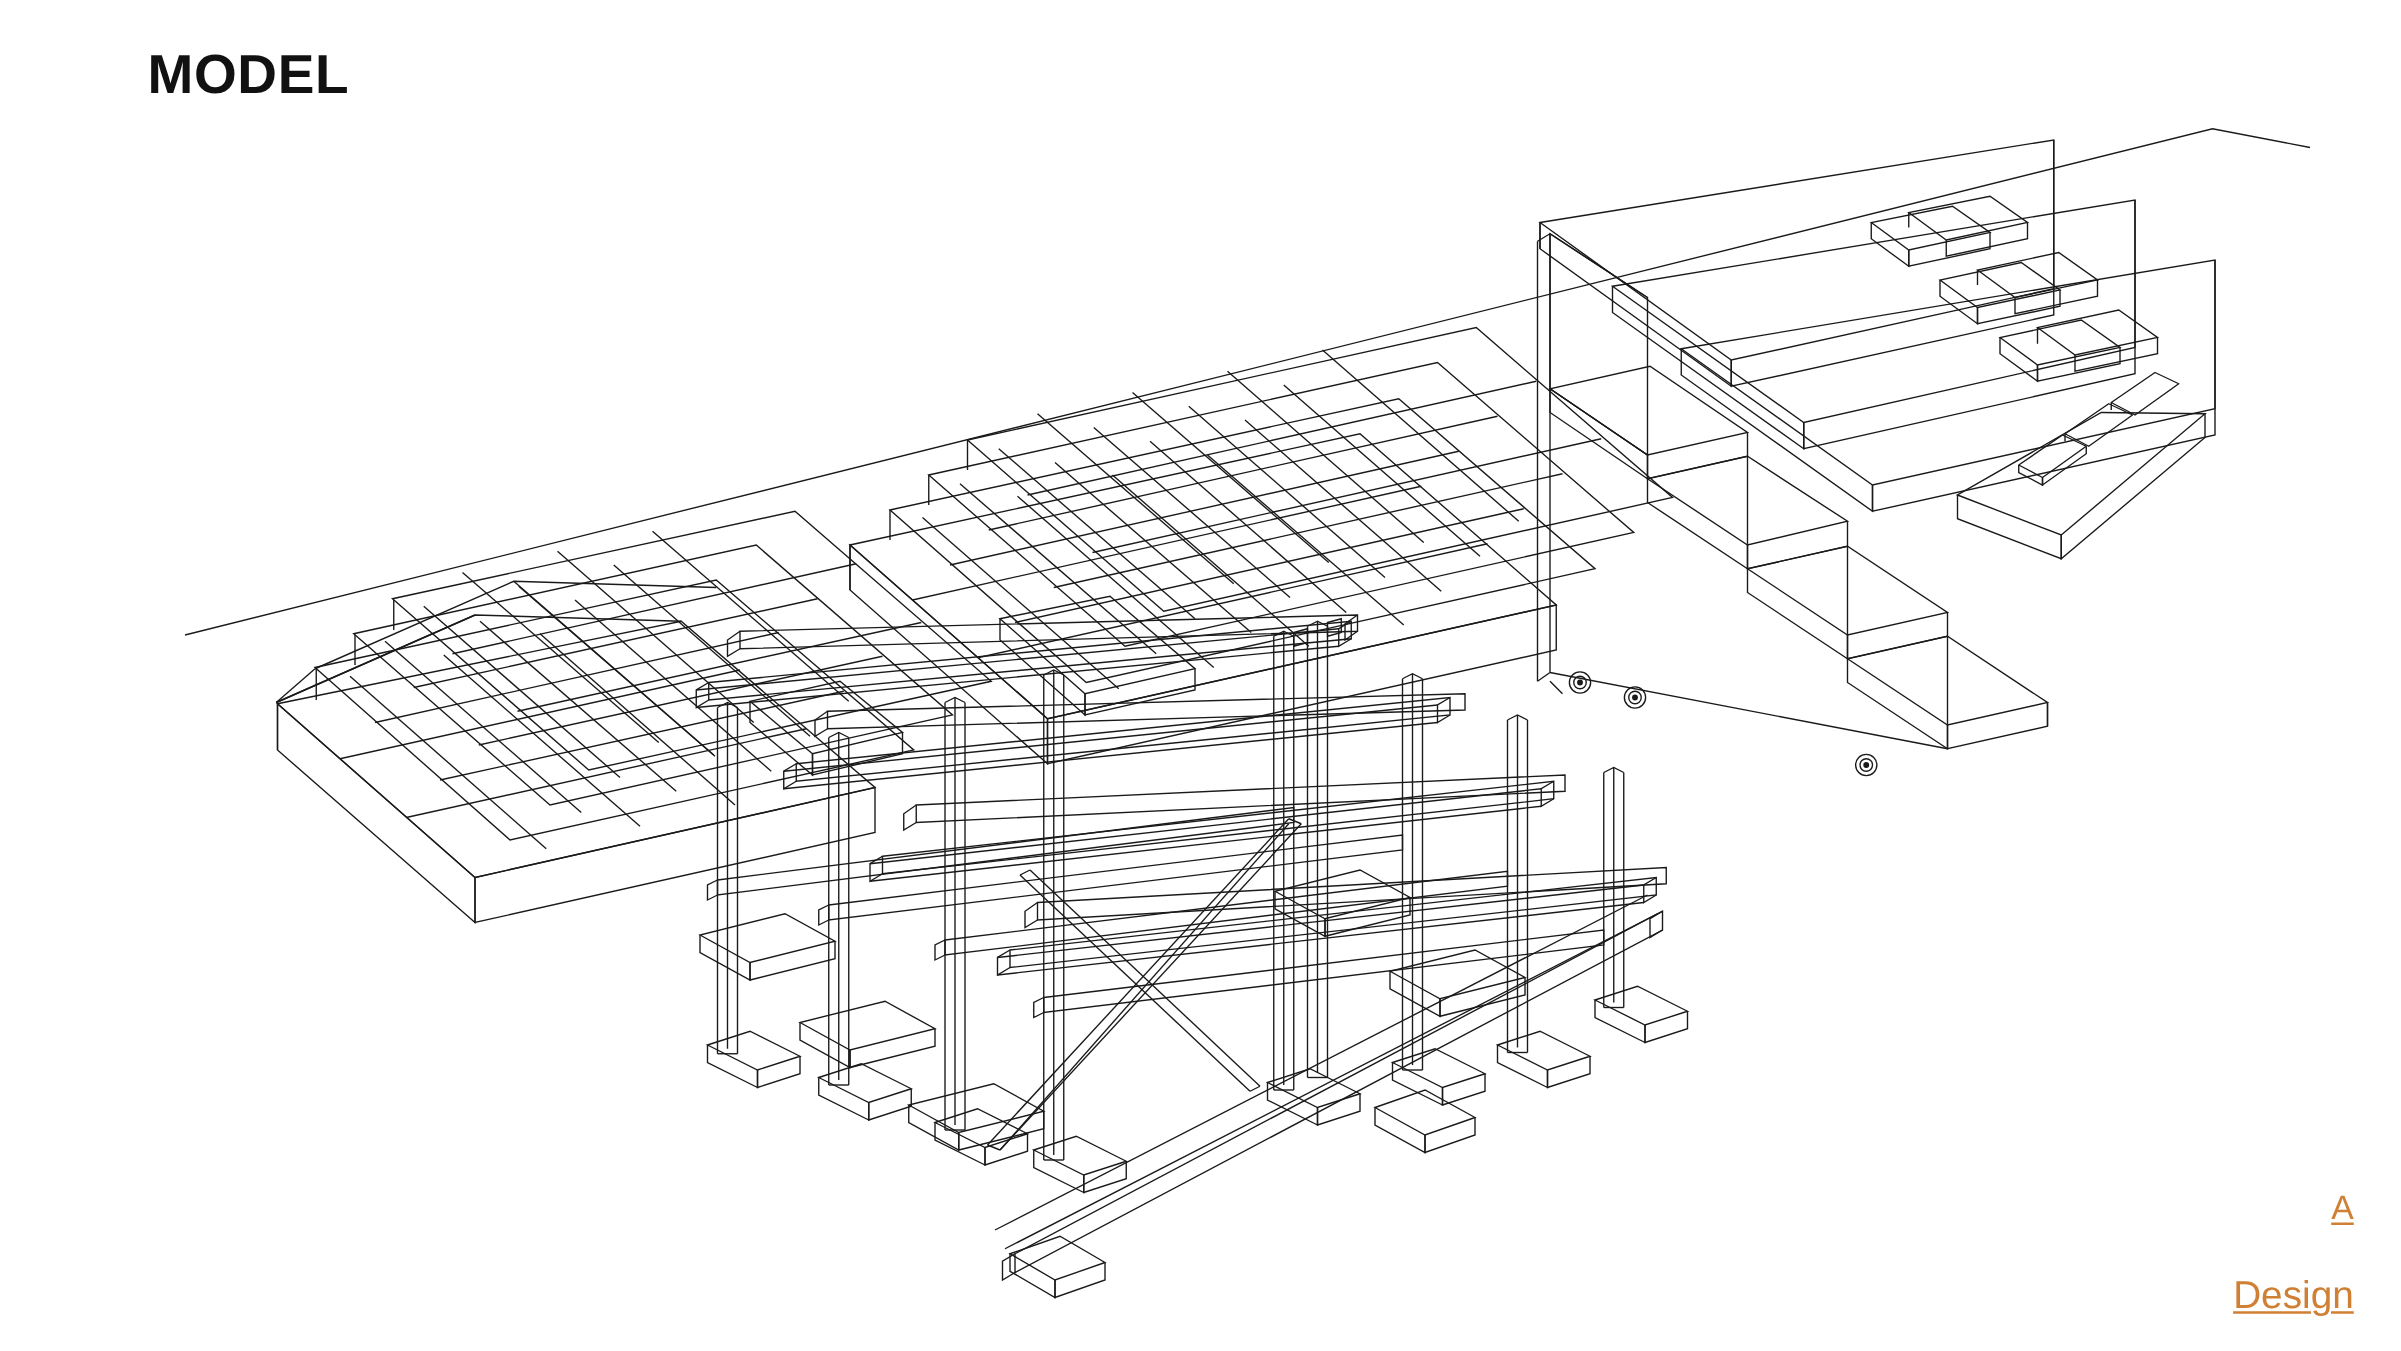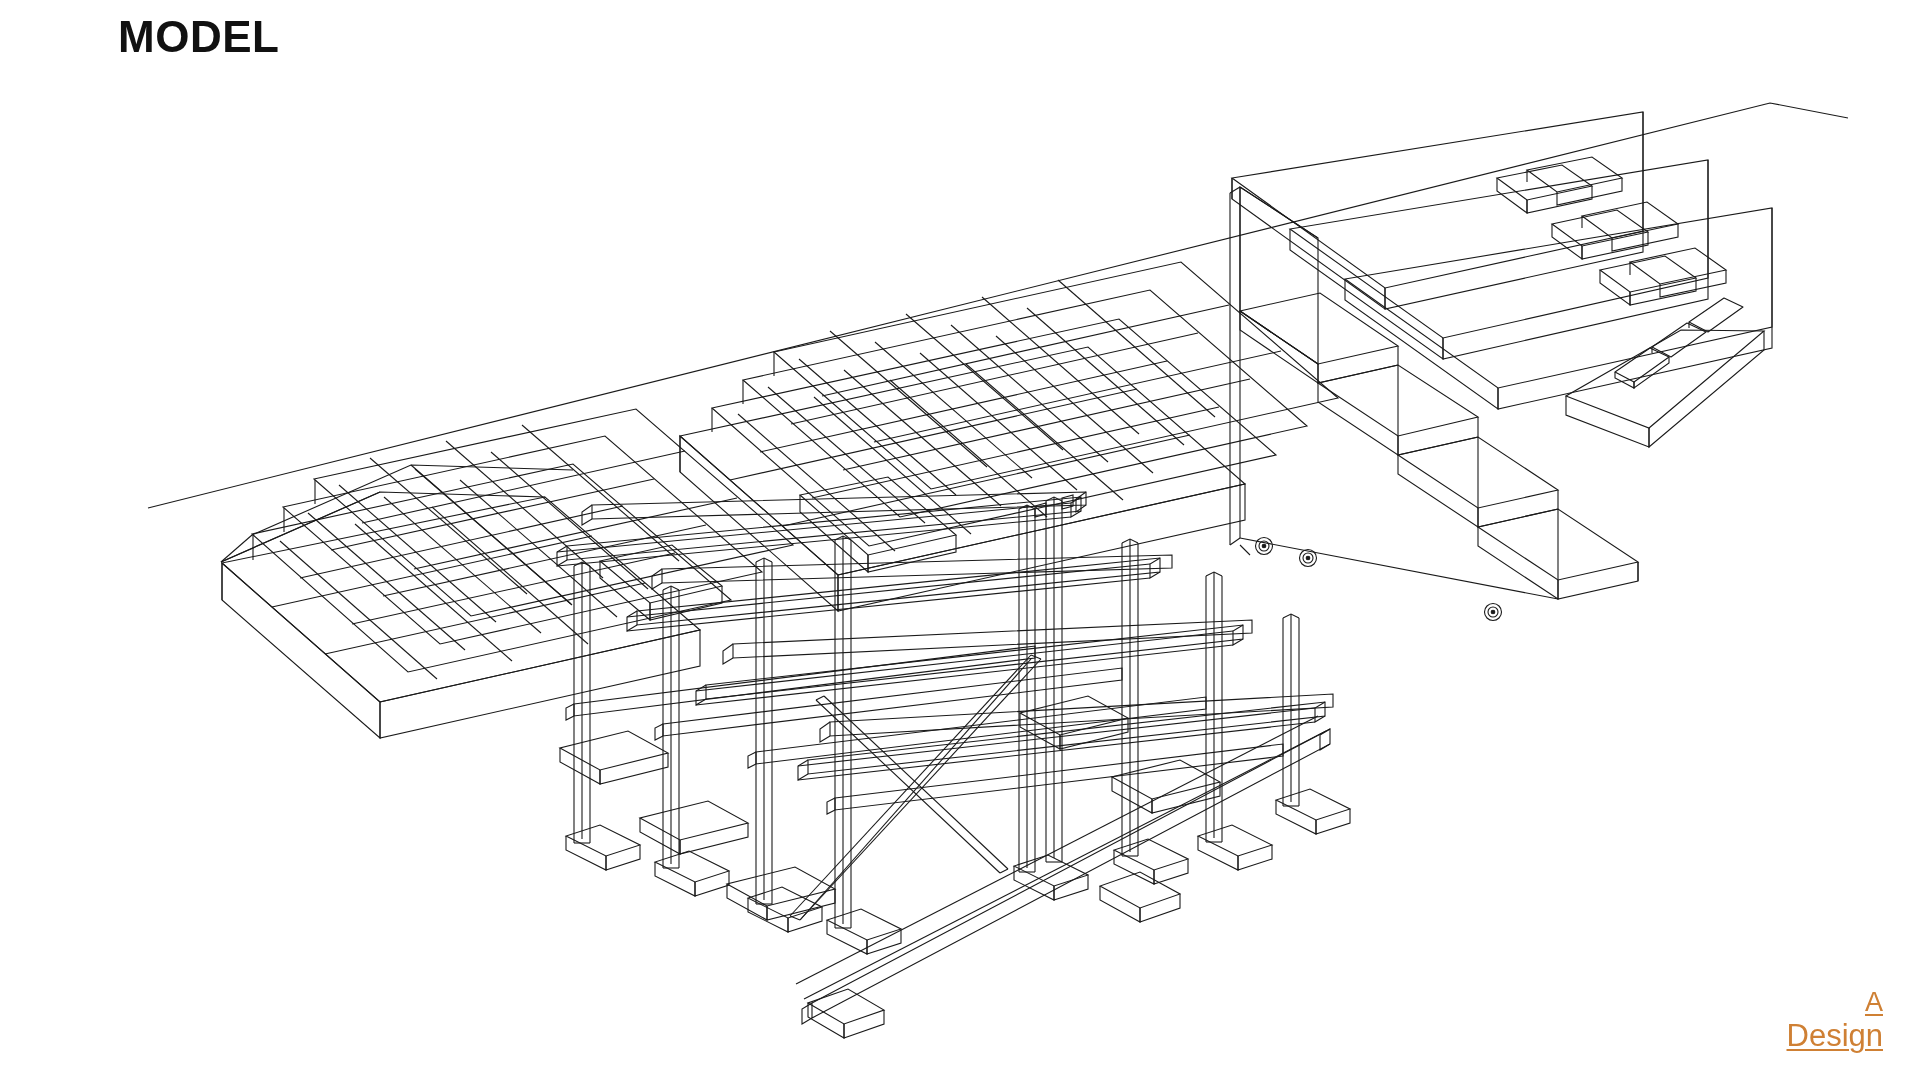--- a/index.html
+++ b/index.html
@@ -18,21 +18,21 @@
   #slide {
     position: absolute;
     inset: 0;
     background: #ffffff;
   }
 
   
   #page-title {
     position: absolute;
     left: 118px;
-    top: 15px;
+    top: 38px;
     font-family: "Liberation Sans", sans-serif;
     font-weight: bold;
     font-size: 44px;
     letter-spacing: 0.5px;
     color: #111111;
     line-height: 1;
     white-space: nowrap;
   }
 
   
@@ -72,20 +72,21 @@
   #brand-logo .logo-word {
     display: block;
     font-family: "Liberation Sans", sans-serif;
     font-size: 31px;
     font-weight: normal;
     color: #cf8034;
     text-decoration: underline;
     text-underline-offset: 3px;
     text-decoration-thickness: 2px;
     letter-spacing: 0;
+    margin-top: 36px;
   }
 </style>
 </head>
 <body>
 
 <div id="slide">
 
   <div id="page-title">MODEL</div>
 
   <div id="drawing-wrap">

